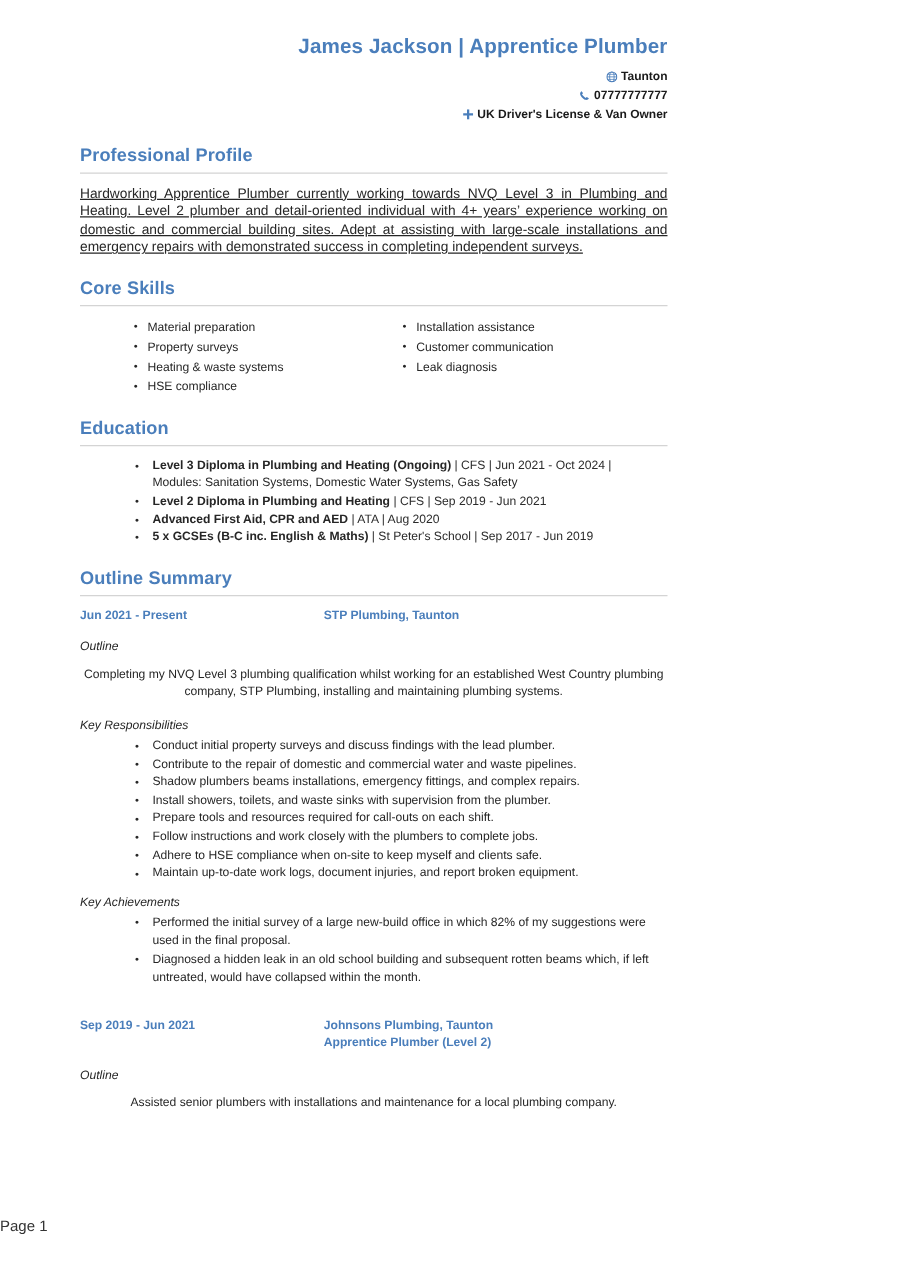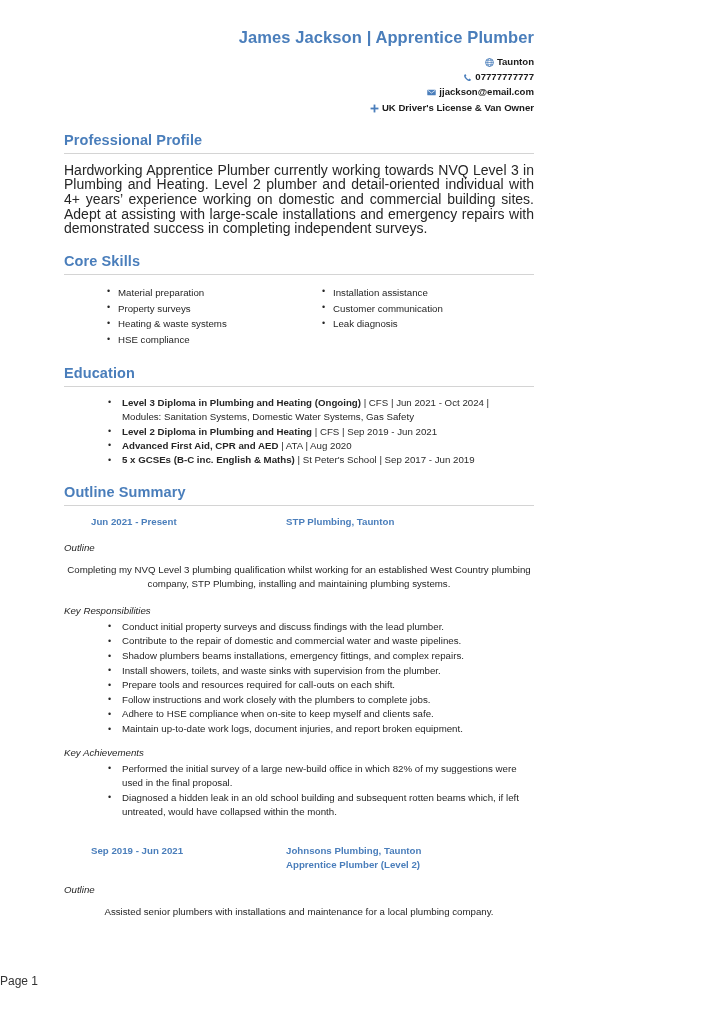--- a/index.html
+++ b/index.html
@@ -64,25 +64,26 @@
     letter-spacing: .1px;
   }
   .sec-rule {
     border-top: 1.6px solid #d4d4d4;
     margin-top: 3px;
     margin-bottom: 9px;
   }
 
   
   .para {
-    font-size: 14px;
+    font-size: 11px;
     line-height: 14.6px;
     text-align: justify;
     color: #262626;
     margin: 0;
+    text-decoration: underline;
   }
   .para-left {
     font-size: 9.7px;
     line-height: 14.6px;
     text-align: center;
     color: #262626;
     margin: 0;
   }
 
   
@@ -142,21 +143,20 @@
 
   
   .job { margin-top: 4px; }
   .job-head {
     display: flex;
     color: #4a7ebb;
     font-weight: bold;
     font-size: 9.7px;
     line-height: 14.2px;
     margin-bottom: 11px;
-    margin-left: 27px;
   }
   .job-dates { width: 195px; flex: none; }
   .job-right { flex: 1; }
   .job-company { display: block; }
   .job-title { display: block; }
 
   .sub-label {
     font-style: italic;
     font-size: 9.7px;
     line-height: 14px;
@@ -223,28 +223,20 @@
       </span>
 
       <span class="contact-line">
         <span class="c-icon">
           <svg width="9" height="9" viewBox="0 0 16 16">
             <path d="M4.2 1.6 C2.6 2.4 1.6 4 2 5.9 c0.7 3.4 4.7 7.4 8.1 8.1 1.9 0.4 3.5-0.6 4.3-2.2 l-3.1-1.9 -1.4 1.5 C8.3 10.6 5.4 7.7 4.6 6.1 L6.1 4.7 Z" fill="#4a7ebb"></path>
           </svg>
         </span><span>07777777777</span>
       </span>
 
-      <span class="contact-line">
-        <span class="c-icon">
-          <svg width="9" height="9" viewBox="0 0 16 12">
-            <rect x="0.5" y="1" width="15" height="10" rx="1" fill="#4a7ebb"></rect>
-            <path d="M1 1.8 L8 7 L15 1.8" fill="none" stroke="#ffffff" stroke-width="1.3"></path>
-          </svg>
-        </span><span>jjackson@email.com</span>
-      </span>
 
       <span class="contact-line">
         <span class="c-icon">
           <svg width="9" height="9" viewBox="0 0 16 16">
             <rect x="6.4" y="1" width="3.2" height="14" fill="#4a7ebb"></rect>
             <rect x="1" y="6.4" width="14" height="3.2" fill="#4a7ebb"></rect>
           </svg>
         </span><span>UK Driver's License &amp; Van Owner</span>
       </span>
 

